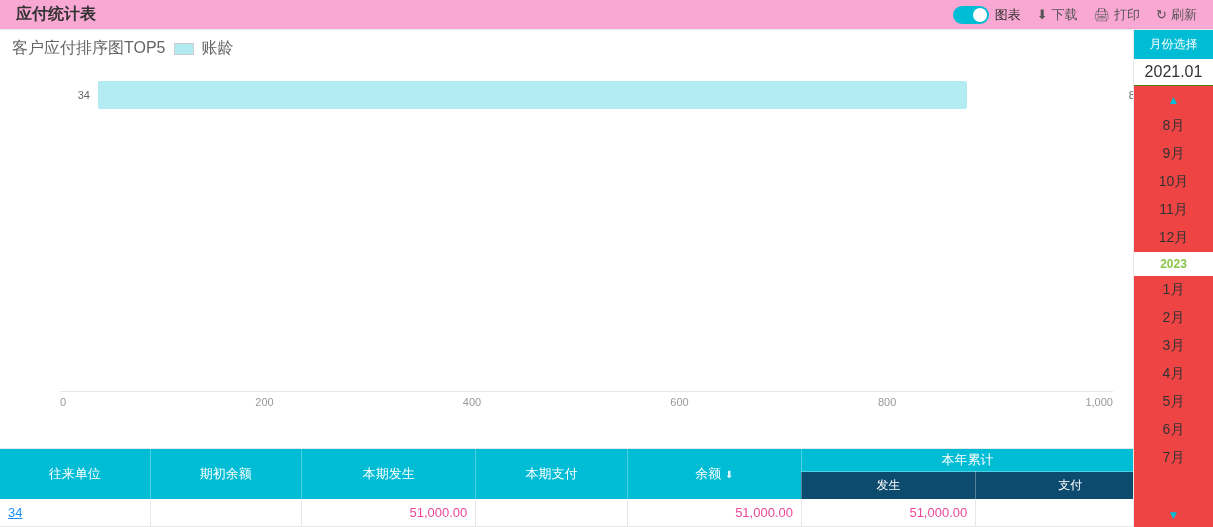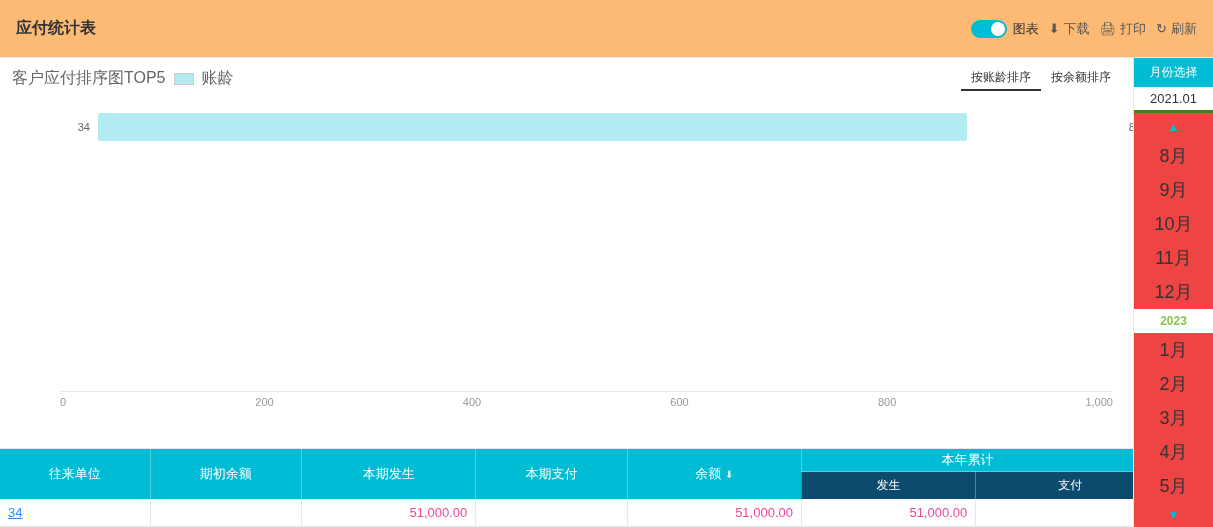--- a/index.html
+++ b/index.html
@@ -1,23 +1,23 @@
 <!DOCTYPE html>
 <html><head>
   <meta charset="utf-8">
   <style>
     * { box-sizing: border-box; margin: 0; padding: 0; }
     body { font-family: 'Microsoft YaHei', Arial, sans-serif; font-size: 13px; background: #f0f2f5; color: #333; }
     
     .app-container { width: 1213px; height: 527px; display: flex; flex-direction: column; background: #fff; overflow: hidden; }
     
     
-    .header { display: flex; align-items: center; justify-content: space-between; padding: 14px 16px; border-bottom: 1px solid #e8e8e8; background: #fdba74; height: 58px; }
+    .header { display: flex; align-items: center; justify-content: space-between; padding: 14px 16px; border-bottom: 1px solid #e8e8e8; background: #f9a8d4; height: 30px; }
     .header-title { font-size: 16px; font-weight: bold; color: #333; }
-    .header-actions { display: flex; align-items: flex-start; gap: 10px; }
+    .header-actions { display: flex; align-items: flex-start; gap: 16px; }
     .toggle-wrap { display: flex; align-items: center; gap: 6px; }
     .toggle { width: 36px; height: 18px; background: #00bcd4; border-radius: 9px; position: relative; cursor: pointer; }
     .toggle::after { content: ''; position: absolute; width: 14px; height: 14px; background: #fff; border-radius: 50%; top: 2px; right: 2px; }
     .action-btn { display: flex; align-items: center; gap: 4px; color: #555; cursor: pointer; font-size: 13px; }
     
     
     .main-content { display: flex; flex: 1; overflow: hidden; }
     
     
     .chart-area { flex: 1; display: flex; flex-direction: column; overflow: hidden; }
@@ -46,24 +46,24 @@
     .sub-header-row th { background: #0c4a6e; color: #fff; text-align: center; padding: 5px 6px; font-size: 12px; font-weight: normal; border-right: 1px solid rgba(255,255,255,0.3); border-top: 1px solid rgba(255,255,255,0.3); }
     .sub-header-row th:last-child { border-right: none; padding-left: 37px; }
     .data-row td { text-align: right; padding: 6px 8px; border-bottom: 1px solid #e8e8e8; border-right: 1px solid #e8e8e8; font-size: 13px; color: #ec4899; }
     .data-row td:first-child { text-align: left; color: #1890ff; text-decoration: underline; cursor: pointer; }
     .data-row td:last-child { border-right: none; }
     .data-row td.empty { background: #fff; }
     
     
     .sidebar { width: 80px; border-left: 1px solid #e8e8e8; background: #ef4444; display: flex; flex-direction: column; overflow: hidden; }
     .sidebar-header { background: #00bcd4; color: #fff; text-align: center; padding: 6px 4px; font-size: 12px; }
-    .sidebar-current { background: #fff; text-align: center; padding: 4px; font-size: 13px; color: #333; border-bottom: 3px solid #4d7c0f; }
+    .sidebar-current { background: #fff; text-align: center; padding: 4px; font-size: 16px; color: #333; border-bottom: 1px solid #4d7c0f; }
     .sidebar-nav-btn { display: flex; align-items: center; justify-content: center; padding: 4px; cursor: pointer; color: #00bcd4; font-size: 16px; }
     .sidebar-months { flex: 1; overflow-y: auto; }
-    .sidebar-month { text-align: center; padding: 5px 4px; font-size: 18px; color: #333; cursor: pointer; }
+    .sidebar-month { text-align: center; padding: 5px 4px; font-size: 14px; color: #333; cursor: pointer; }
     .sidebar-month.year-label { color: #8bc34a; font-weight: bold; font-size: 12px; background: #fff; }
     
     .chevron-up::before { content: '▲'; font-size: 12px; color: #00bcd4; }
     .chevron-down::before { content: '▼'; font-size: 12px; color: #00bcd4; }
     .x-axis-line { display: flex; justify-content: space-between; font-size: 11px; color: #999; border-top: 1px solid #e8e8e8; padding-top: 4px; }
   </style>
 </head>
 <body>
 
 <div class="app-container">
@@ -92,24 +92,20 @@
 
   <div class="main-content">
 
     <div class="chart-area">
 
       <div class="chart-header">
         <div class="chart-legend">
           <span>客户应付排序图TOP5</span>
           <div class="legend-box"></div>
           <span>账龄</span>
-        </div>
-        <div class="sort-tabs">
-          <div class="sort-tab active">按账龄排序</div>
-          <div class="sort-tab">按余额排序</div>
         </div>
       </div>
 
       <div class="bar-chart">
         <div class="chart-row">
           <div class="chart-label">34</div>
           <div class="chart-bar-wrap">
             <div class="chart-bar" style="width: 85.6%;"></div>
             <span class="chart-bar-value">856天</span>
           </div>

